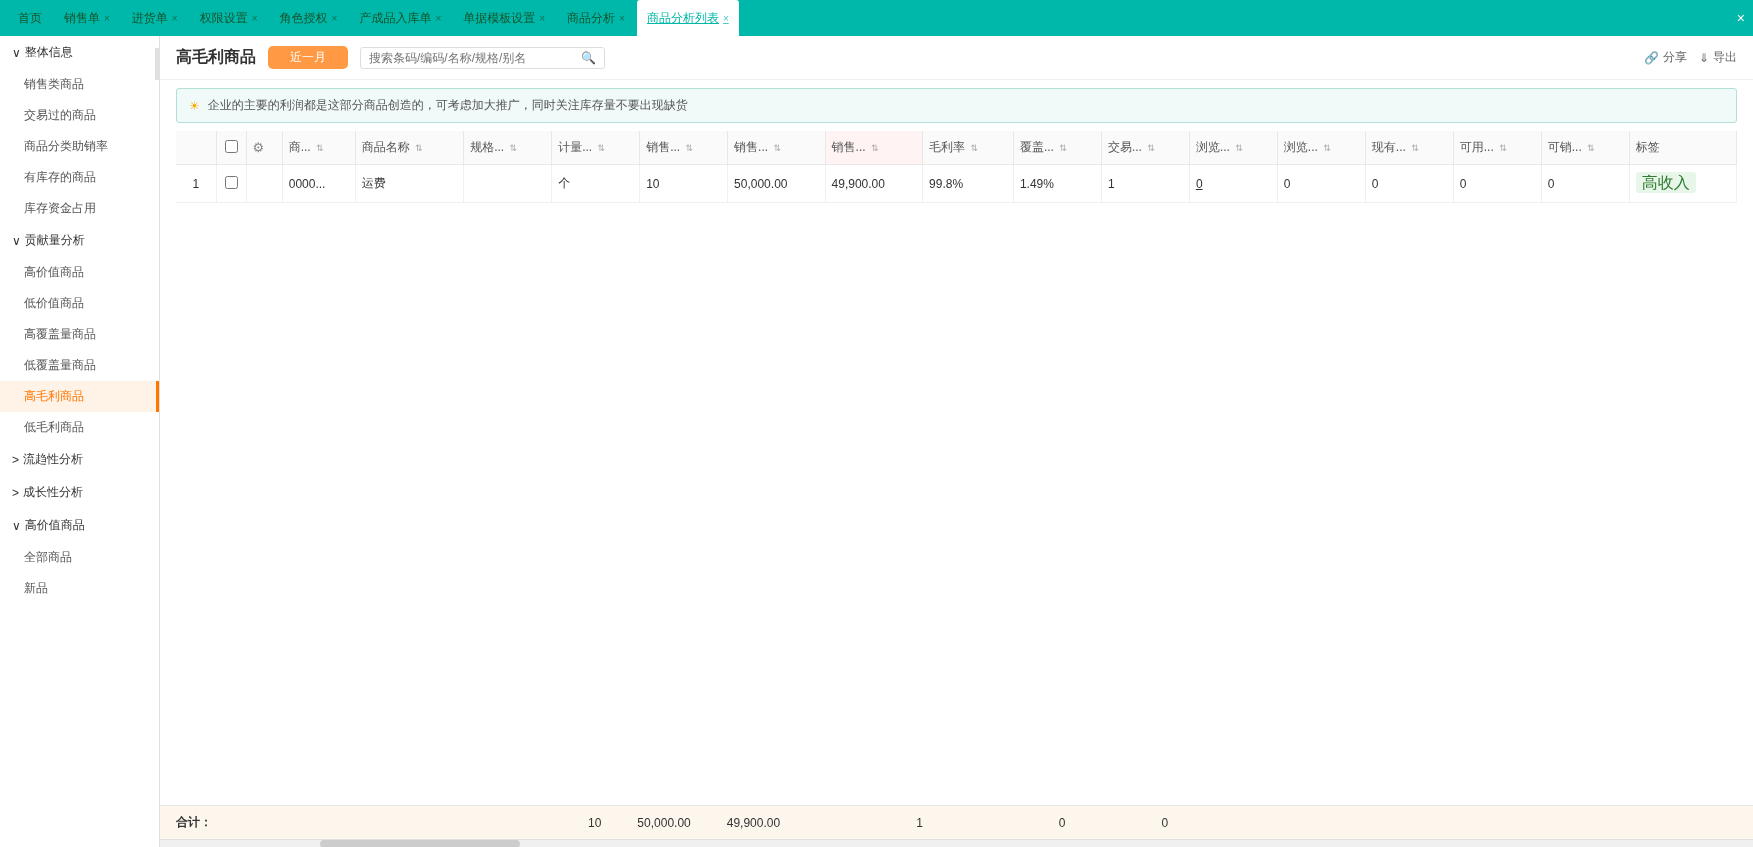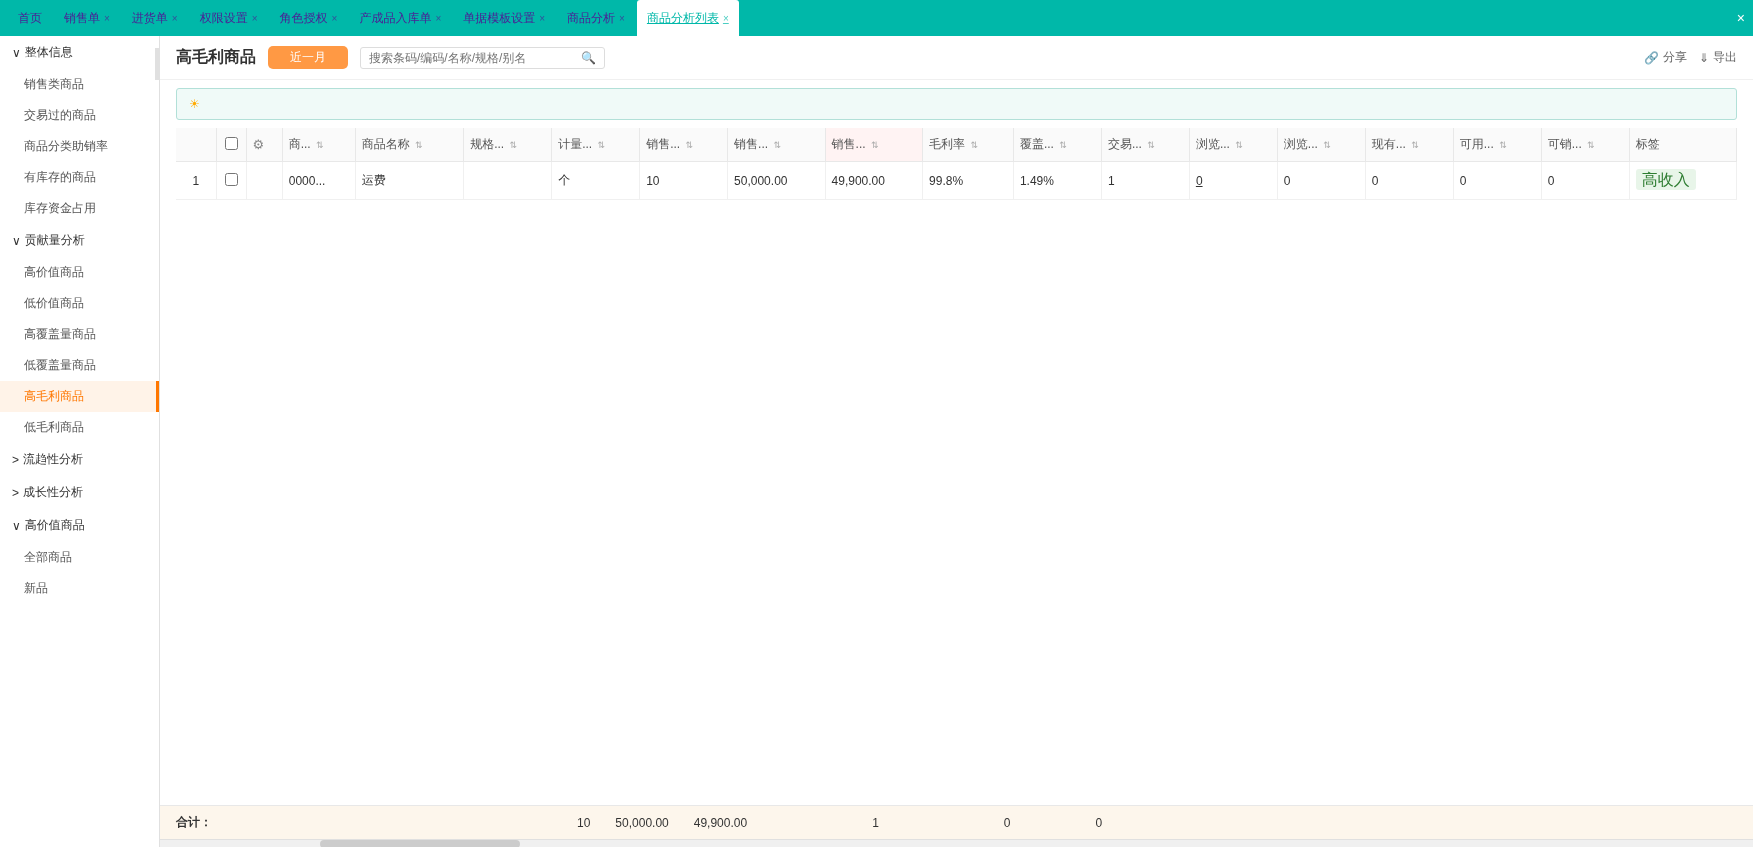--- a/index.html
+++ b/index.html
@@ -12,21 +12,21 @@
       align-items: center;
       height: 36px;
       padding: 0 8px;
       color: white;
       gap: 2px;
     }
     .nav-tab {
       padding: 4px 10px;
       cursor: pointer;
       white-space: nowrap;
-      color: #4c1d95;
+      color: #14532d;
       border-radius: 3px 3px 0 0;
       display: flex;
       align-items: center;
       gap: 4px;
       font-size: 12px;
       height: 100%;
     }
     .nav-tab.active { background: #fff; color: #00b8a9; text-decoration: underline; }
     .nav-tab .close-btn { font-size: 10px; opacity: 0.7; }
     .nav-close-all {
@@ -209,21 +209,21 @@
     }
     .link-underline { text-decoration: underline; color: #333; cursor: pointer; }
 
     
     .footer-bar {
       background: #fdf6ec;
       border-top: 1px solid #e8e8e8;
       padding: 8px 16px;
       display: flex;
       align-items: center;
-      gap: 5px;
+      gap: 16px;
       font-size: 12px;
       color: #333;
     }
     .footer-label { font-weight: bold; }
 
     
     .bottom-scroll {
       height: 8px;
       background: #f0f0f0;
       border-top: 1px solid #e0e0e0;
@@ -371,20 +371,21 @@
         </div>
         <div class="action-btn">
           <span>⇓</span>
           <span>导出</span>
         </div>
       </div>
     </div>
 
     <div class="notice-bar">
       <span class="notice-icon">☀</span>
+      <span>企业的主要的利润都是这部分商品创造的，可考虑加大推广，同时关注库存量不要出现缺货</span>
     </div>
 
     <div class="table-container">
       <table>
         <thead>
           <tr>
             <th class="col-num"></th>
             <th class="col-check">
               <input type="checkbox" style="">
             </th>

